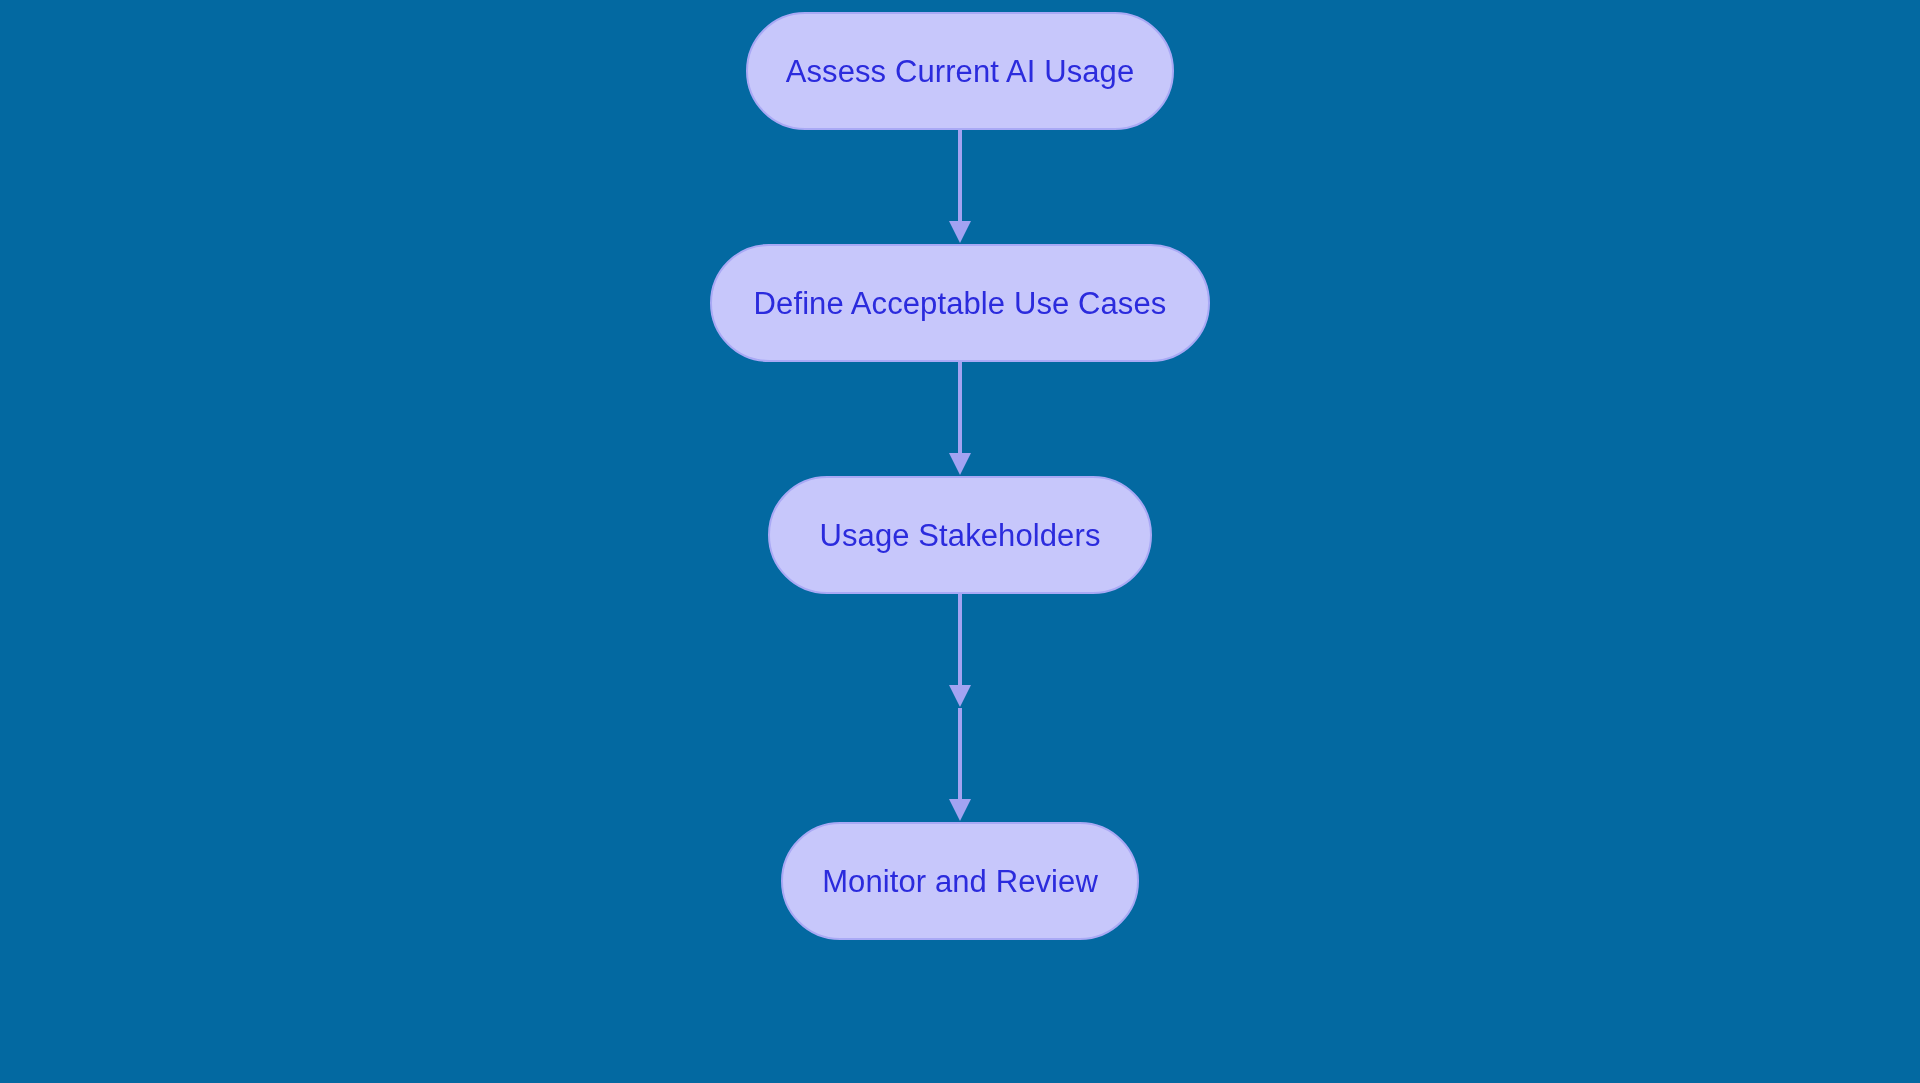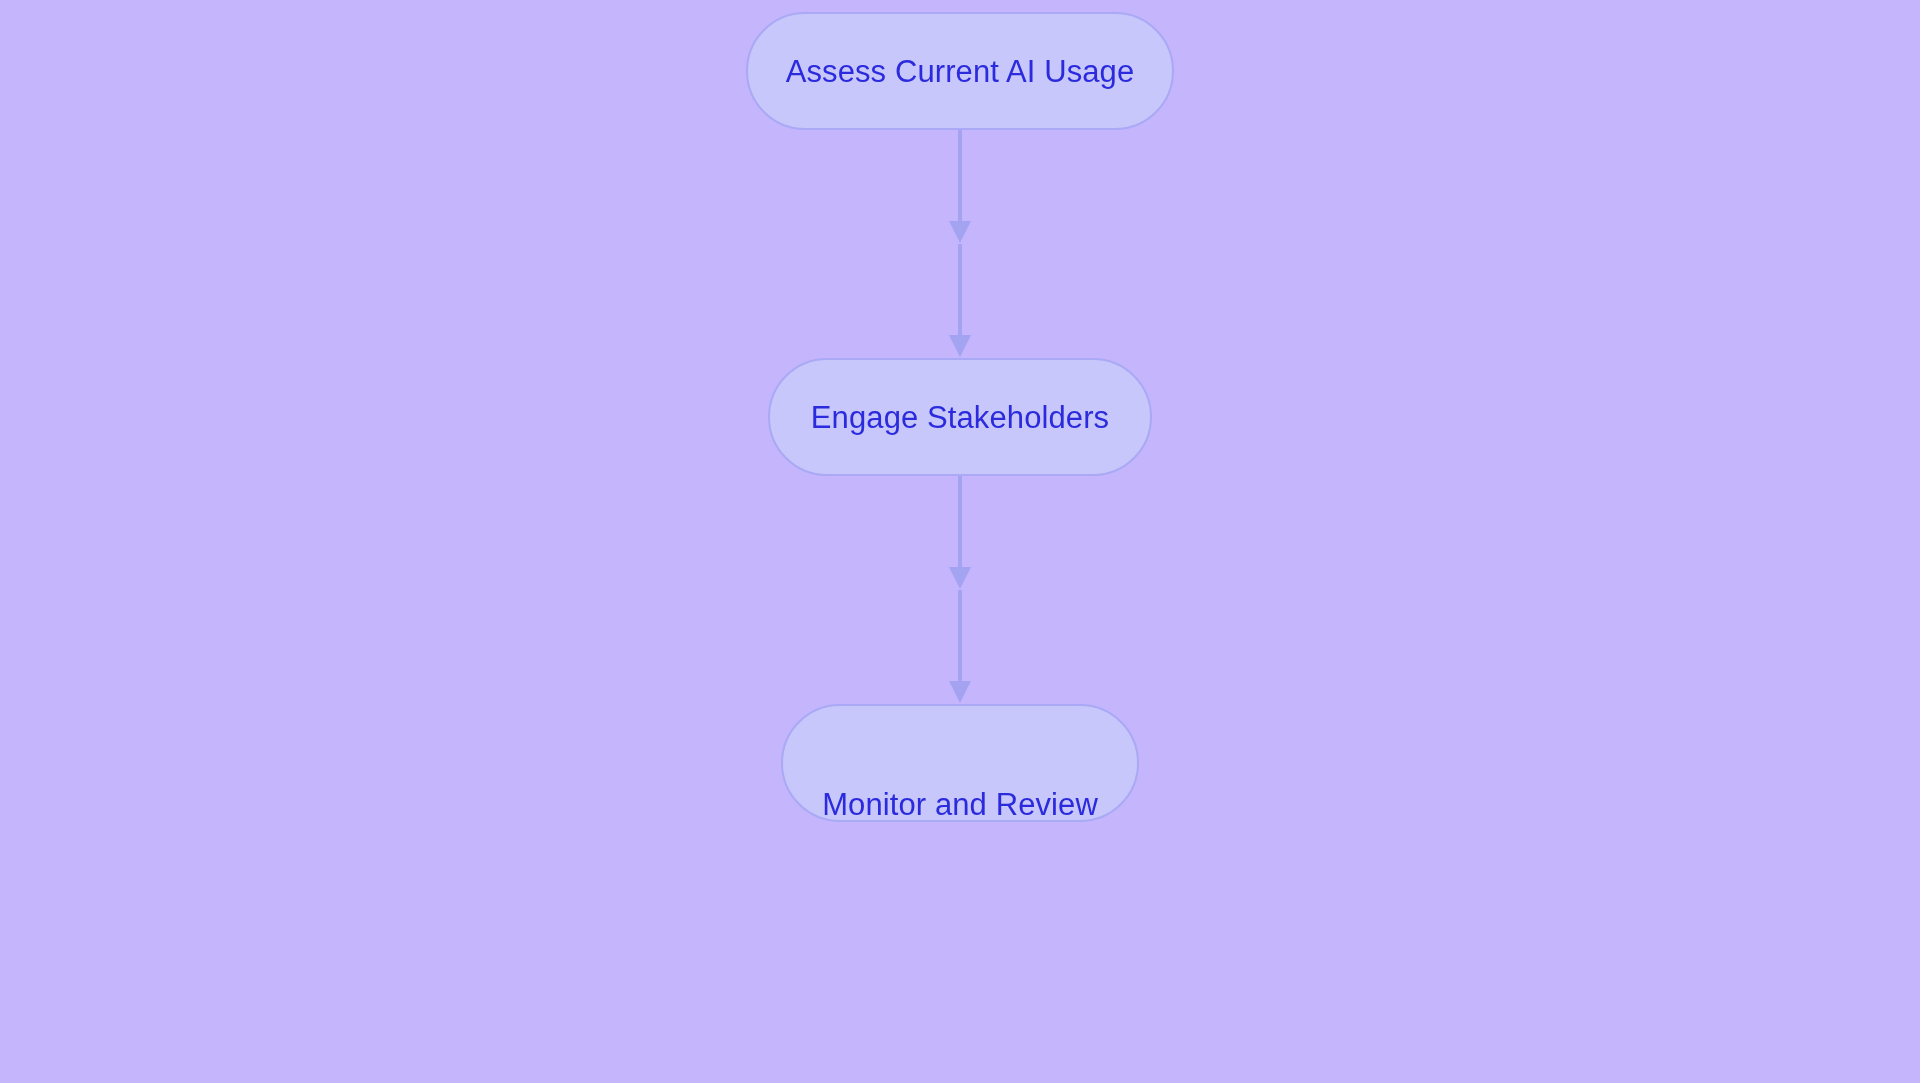--- a/index.html
+++ b/index.html
@@ -11,21 +11,21 @@
     height: 1083px;
     background: #ffffff;
     font-family: "Liberation Sans", sans-serif;
     overflow: hidden;
   }
 
   #flowchart-canvas {
     position: relative;
     width: 1920px;
     height: 1083px;
-    background: #c4b5fd;
+    background: #0369a1;
   }
 
   .flow-column {
     position: absolute;
     left: 0;
     top: 0;
     width: 1920px;
     height: 1083px;
     display: flex;
     flex-direction: column;
@@ -54,21 +54,21 @@
     letter-spacing: 0.1px;
     line-height: 1;
     white-space: nowrap;
   }
 
   
   .node-w-1 { width: 428px; }
   .node-w-2 { width: 500px; }
   .node-w-3 { width: 384px; }
   .node-w-4 { width: 490px; }
-  .node-w-5 { width: 358px; align-items: flex-end; }
+  .node-w-5 { width: 358px; }
 
   .flow-connector {
     position: relative;
     width: 24px;
     height: 114px;
     display: flex;
     flex-direction: column;
     align-items: center;
     justify-content: flex-start;
   }
@@ -99,28 +99,31 @@
 
     <div class="flow-node node-w-1">
       <span class="node-label">Assess Current AI Usage</span>
     </div>
 
     <div class="flow-connector">
       <div class="connector-line"></div>
       <div class="connector-arrowhead"></div>
     </div>
 
+    <div class="flow-node node-w-2">
+      <span class="node-label">Define Acceptable Use Cases</span>
+    </div>
 
     <div class="flow-connector">
       <div class="connector-line"></div>
       <div class="connector-arrowhead"></div>
     </div>
 
     <div class="flow-node node-w-3">
-      <span class="node-label">Engage Stakeholders</span>
+      <span class="node-label">Usage Stakeholders</span>
     </div>
 
     <div class="flow-connector">
       <div class="connector-line"></div>
       <div class="connector-arrowhead"></div>
     </div>
 
 
     <div class="flow-connector">
       <div class="connector-line"></div>

